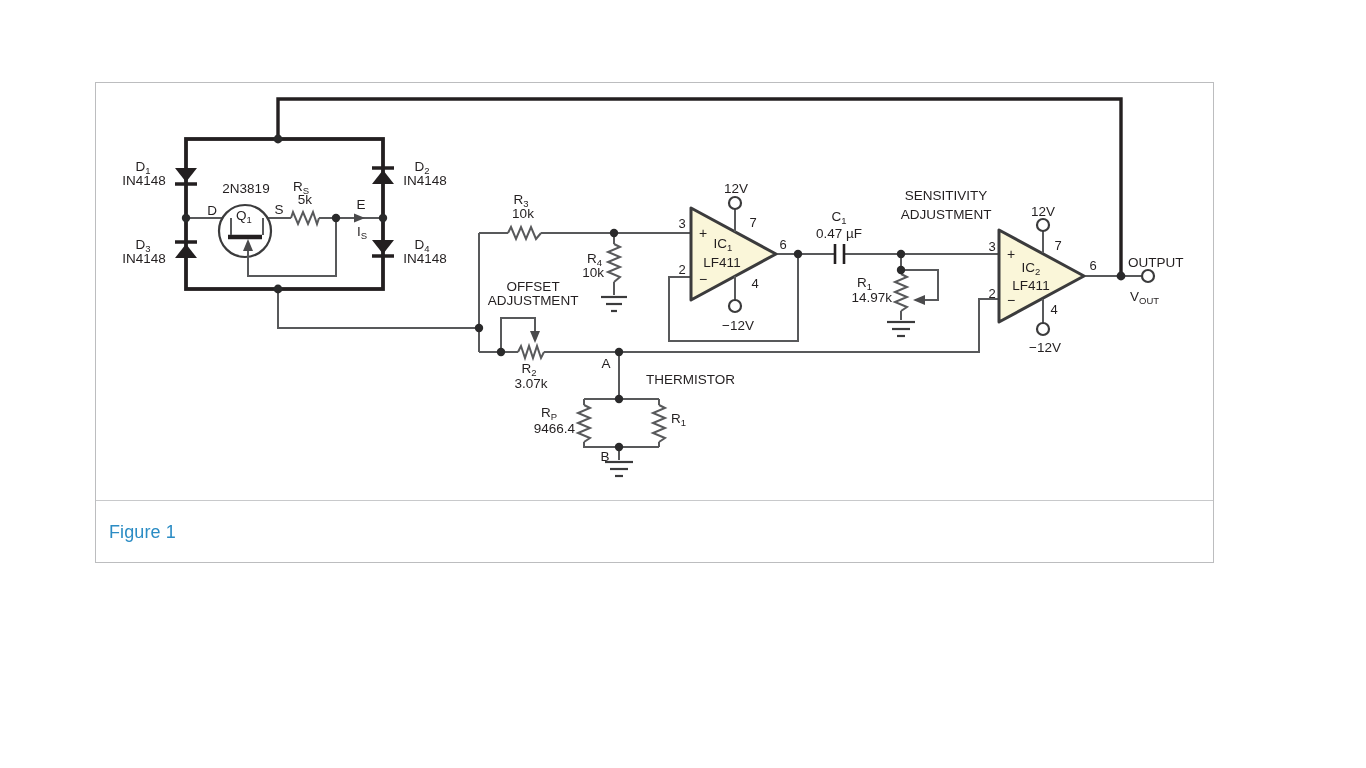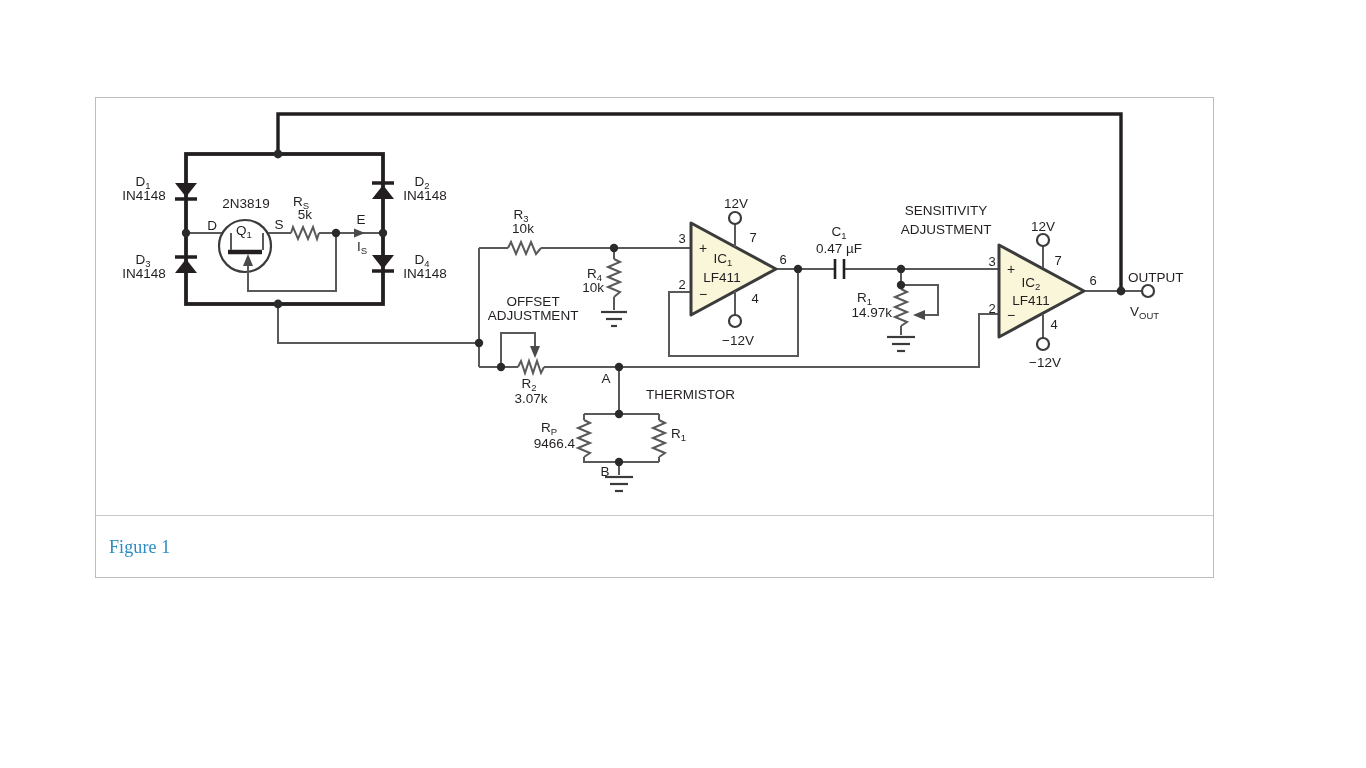--- a/index.html
+++ b/index.html
@@ -1,22 +1,22 @@
 <!DOCTYPE html>
 <html><head>
 <meta charset="utf-8">
 <style>
   html,body{margin:0;padding:0;background:#ffffff;width:1366px;height:768px;overflow:hidden;
     font-family:"Liberation Sans",sans-serif;}
-  .frame{position:absolute;left:95px;top:97px;width:1117px;height:479px;
+  .frame{position:absolute;left:95px;top:82px;width:1117px;height:479px;
     border:1px solid #bcbdbf;background:#ffffff;}
   .circuit{position:absolute;left:0;top:0;}
   .caption{position:absolute;left:0;top:417px;width:100%;height:62px;
     border-top:1px solid #c8c9cb;display:flex;align-items:center;
-    font-size:18px;letter-spacing:.1px;font-family:Liberation Serif, serif;}
+    font-size:18px;letter-spacing:.1px;}
   .cap-label{color:#2b8cc4;margin-left:13px;margin-right:6px;white-space:pre;}
   .cap-text{color:#88898c;}
   svg text{font-family:"Liberation Sans",sans-serif;fill:#231f20;font-size:13.5px;}
   svg text.pin{font-size:13px;}
   svg text.sign{font-size:14px;}
   svg tspan.sub{font-size:9.5px;}
   .w{stroke:#58595b;stroke-width:2;fill:none;}
   .tw{stroke:#231f20;stroke-width:3.4;fill:none;}
   .bw{stroke:#231f20;stroke-width:3.8;fill:none;}
   .gnd{stroke:#3b3b3c;stroke-width:2.2;fill:none;}

